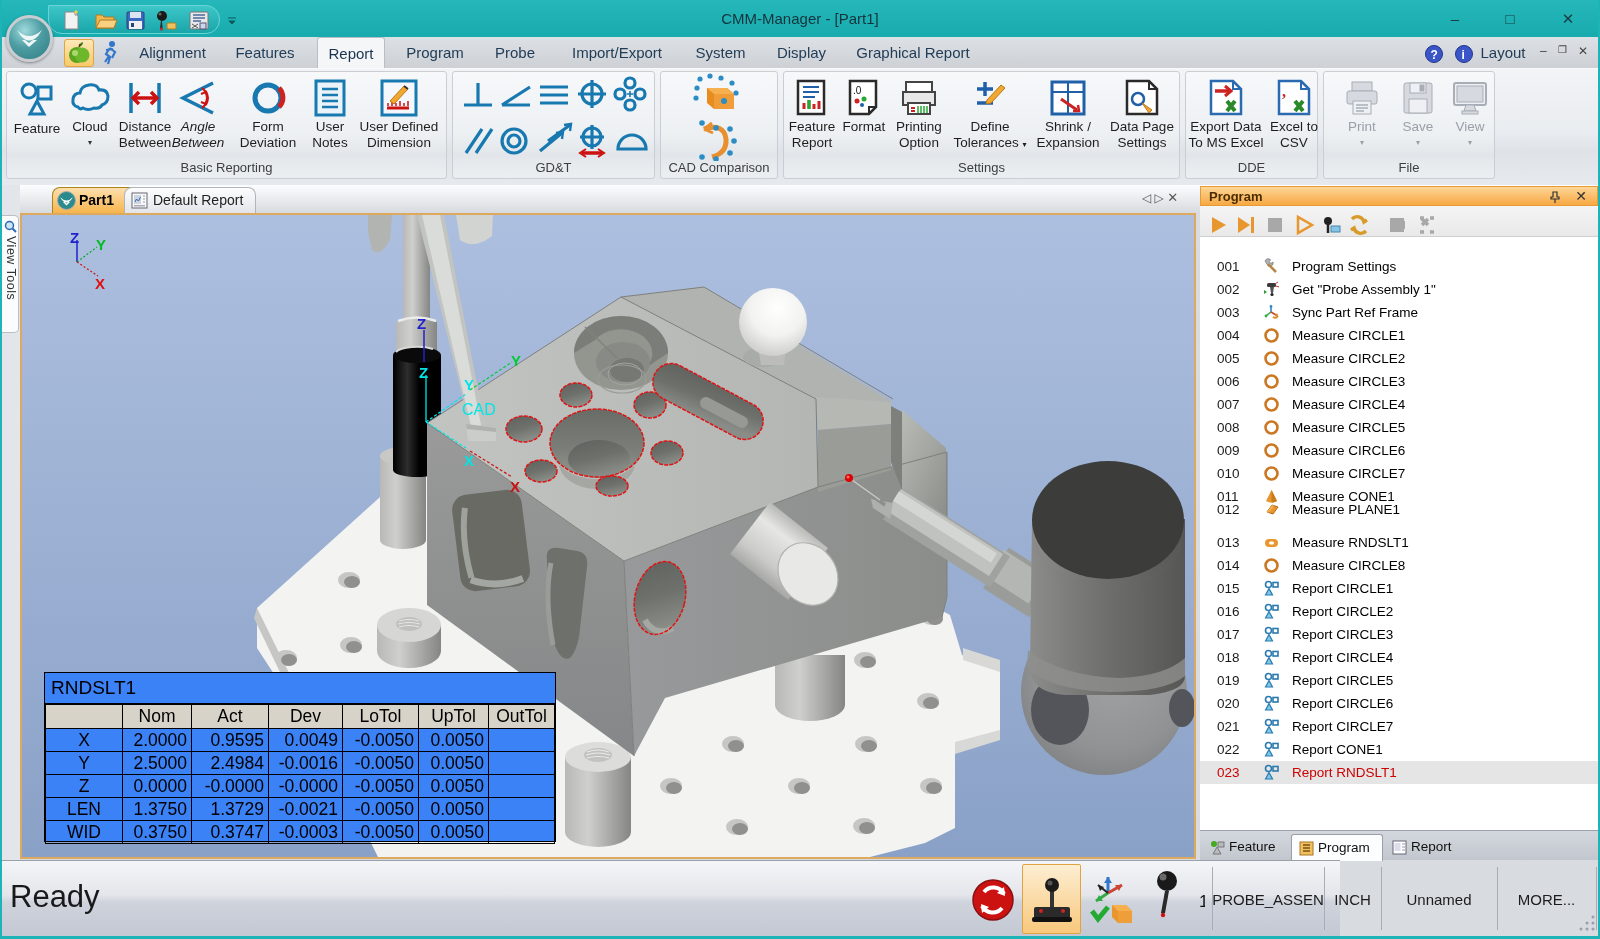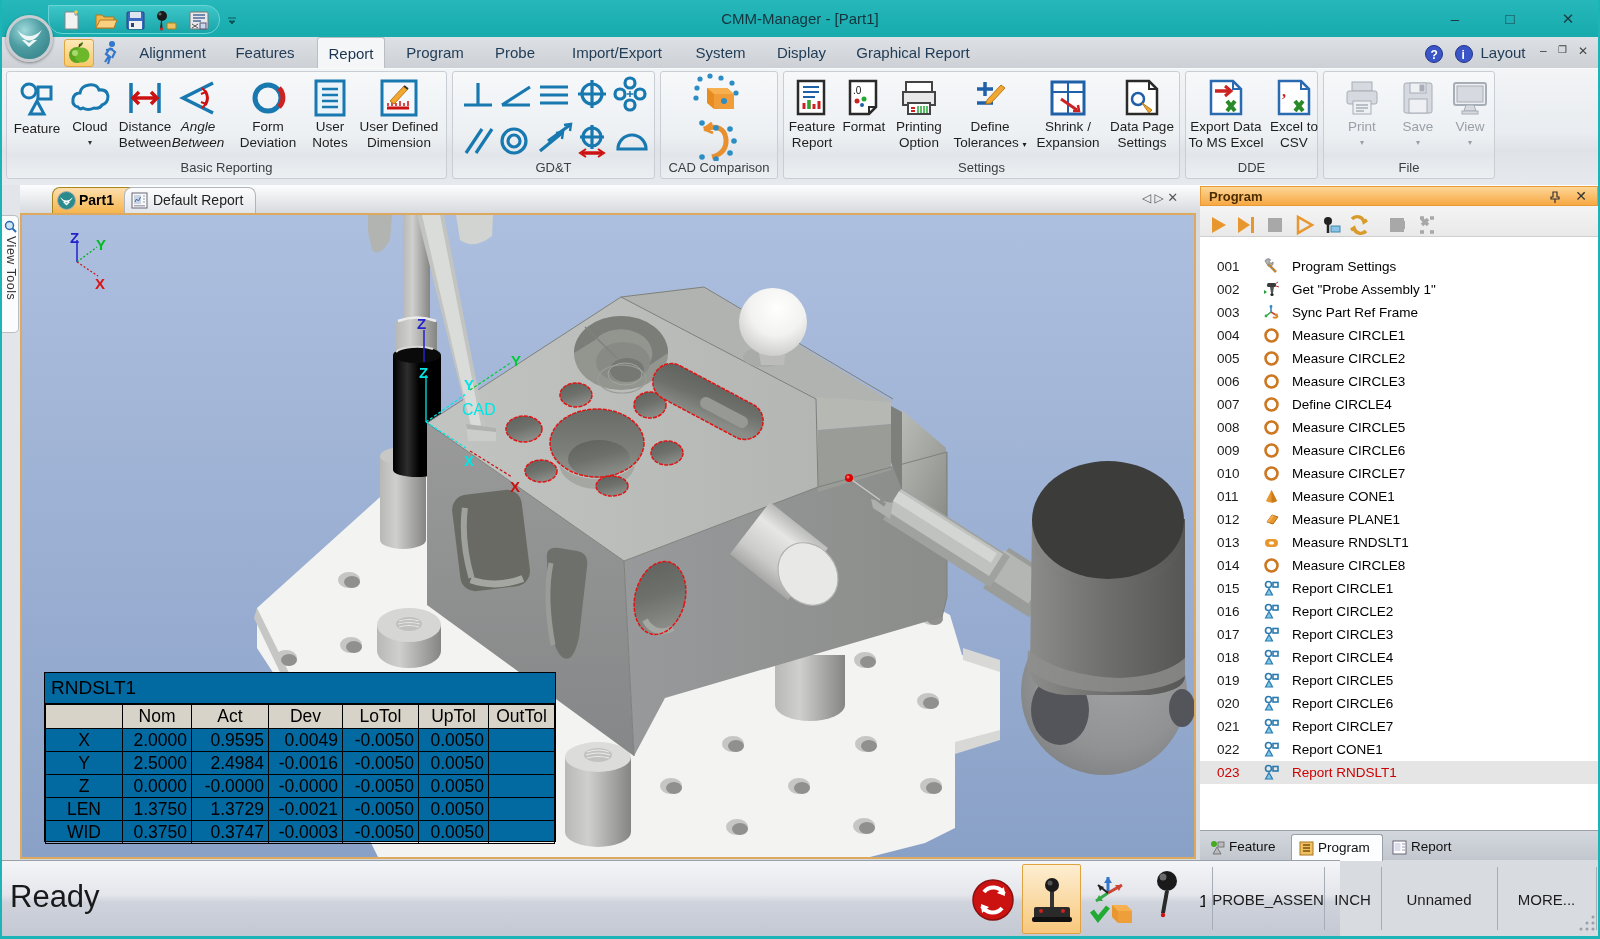--- a/index.html
+++ b/index.html
@@ -659,21 +659,21 @@
 <text x="417" y="329" fill="#2222cc">Z</text>
 <text x="419" y="378" fill="#00e5e5">Z</text>
 <text x="464" y="390" fill="#00e5e5">Y</text>
 <text x="511" y="366" fill="#00cc33">Y</text>
 <text x="464" y="466" fill="#00e5e5">X</text>
 <text x="510" y="492" fill="#cc1111">X</text>
 <text x="462" y="415" fill="#00e5e5" font-size="16" font-weight="normal">CAD</text>
 </g>
 </svg>
 
-<div style="position:absolute;left:22px;top:457px;width:512px;height:170px;background:#0369a1;border:1.5px solid #000;font-family:'Liberation Sans',sans-serif;">
+<div style="position:absolute;left:22px;top:457px;width:512px;height:170px;background:#3b82f6;border:1.5px solid #000;font-family:'Liberation Sans',sans-serif;">
 <div style="position:absolute;left:0;top:0;width:100%;height:31px;border-bottom:1.5px solid #000;font-size:19px;line-height:30px;padding-left:6px;">RNDSLT1</div>
 <table style="position:absolute;left:0;top:31px;width:100%;border-collapse:collapse;font-size:17.5px;table-layout:fixed;">
 <colgroup>
           <col style="width:77px">
           <col style="width:69px">
           <col style="width:77px">
           <col style="width:74px">
           <col style="width:76px">
           <col style="width:70px">
           <col>
@@ -812,21 +812,21 @@
         <span class="picon"><svg width="17" height="17" viewBox="0 0 17 17">
             <circle cx="8.5" cy="8.5" r="6" fill="none" stroke="#cc7722" stroke-width="2.6"></circle>
           </svg></span>
         <span class="ptxt" style="">Measure CIRCLE3</span>
       </div>
 <div class="prow" style="top:156.0px;">
         <span class="pnum" style="">007</span>
         <span class="picon"><svg width="17" height="17" viewBox="0 0 17 17">
             <circle cx="8.5" cy="8.5" r="6" fill="none" stroke="#cc7722" stroke-width="2.6"></circle>
           </svg></span>
-        <span class="ptxt" style="">Define CIRCLE4</span>
+        <span class="ptxt" style="">Measure CIRCLE4</span>
       </div>
 <div class="prow" style="top:179.0px;">
         <span class="pnum" style="">008</span>
         <span class="picon"><svg width="17" height="17" viewBox="0 0 17 17">
             <circle cx="8.5" cy="8.5" r="6" fill="none" stroke="#cc7722" stroke-width="2.6"></circle>
           </svg></span>
         <span class="ptxt" style="">Measure CIRCLE5</span>
       </div>
 <div class="prow" style="top:202.0px;">
         <span class="pnum" style="">009</span>
@@ -843,21 +843,21 @@
         <span class="ptxt" style="">Measure CIRCLE7</span>
       </div>
 <div class="prow" style="top:248.0px;">
         <span class="pnum" style="">011</span>
         <span class="picon"><svg width="17" height="17" viewBox="0 0 17 17">
             <path d="M8.5,2 L14,13 Q8.5,16 3,13 Z" fill="#e8962e"></path>
             <path d="M8.5,2 L14,13 Q11,14.5 8.5,14.8 Z" fill="#c97a1a"></path>
           </svg></span>
         <span class="ptxt" style="">Measure CONE1</span>
       </div>
-<div class="prow" style="top:271.0px;padding-left:30px;">
+<div class="prow" style="top:261px;padding-left:30px;">
         <span class="pnum" style="">012</span>
         <span class="picon"><svg width="17" height="17" viewBox="0 0 17 17">
             <polygon points="4,11 9,4 15,6 10,13" fill="#e8962e" stroke="#b06a10" stroke-width="1"></polygon>
             <polygon points="4,11 9,4 11,4.7 6,11.7" fill="#f6b050"></polygon>
           </svg></span>
         <span class="ptxt" style="">Measure PLANE1</span>
       </div>
 <div class="prow" style="top:294.0px;">
         <span class="pnum" style="">013</span>
         <span class="picon"><svg width="17" height="17" viewBox="0 0 17 17">

